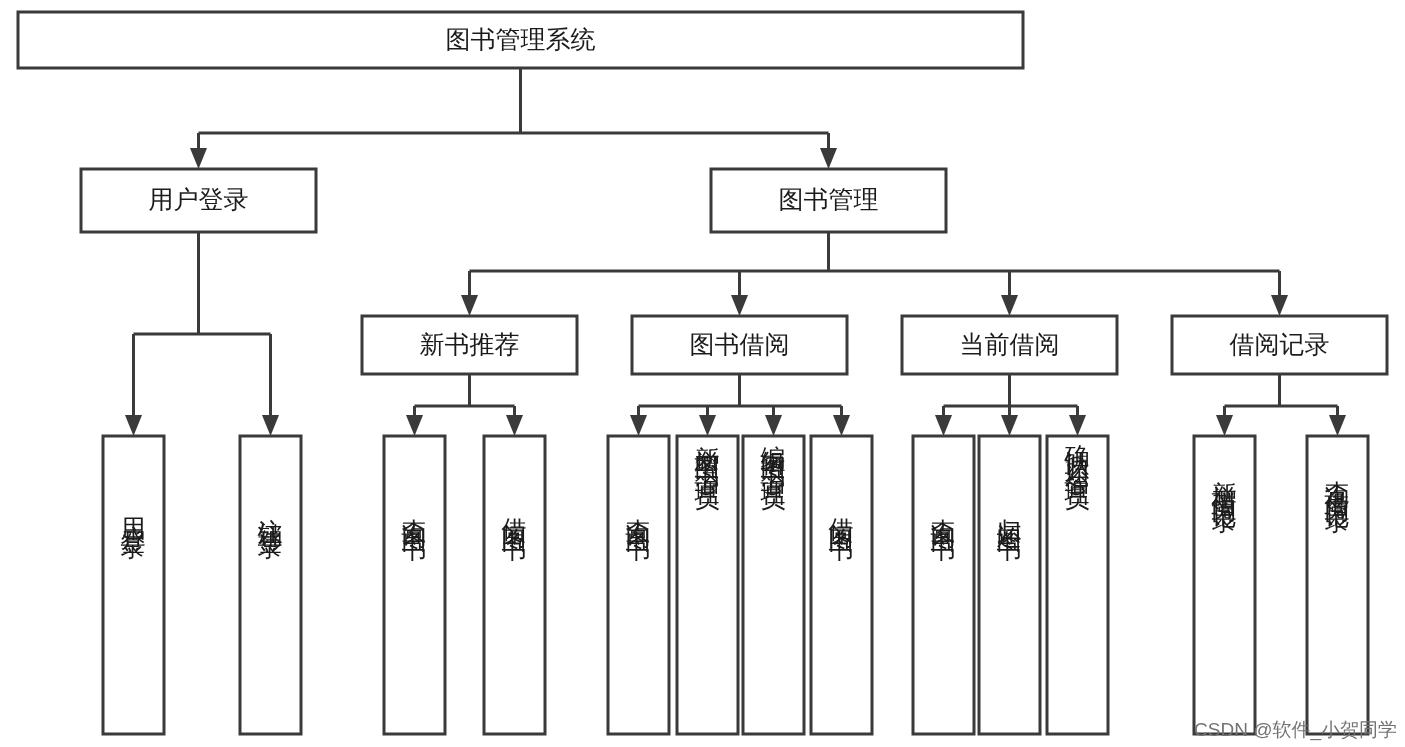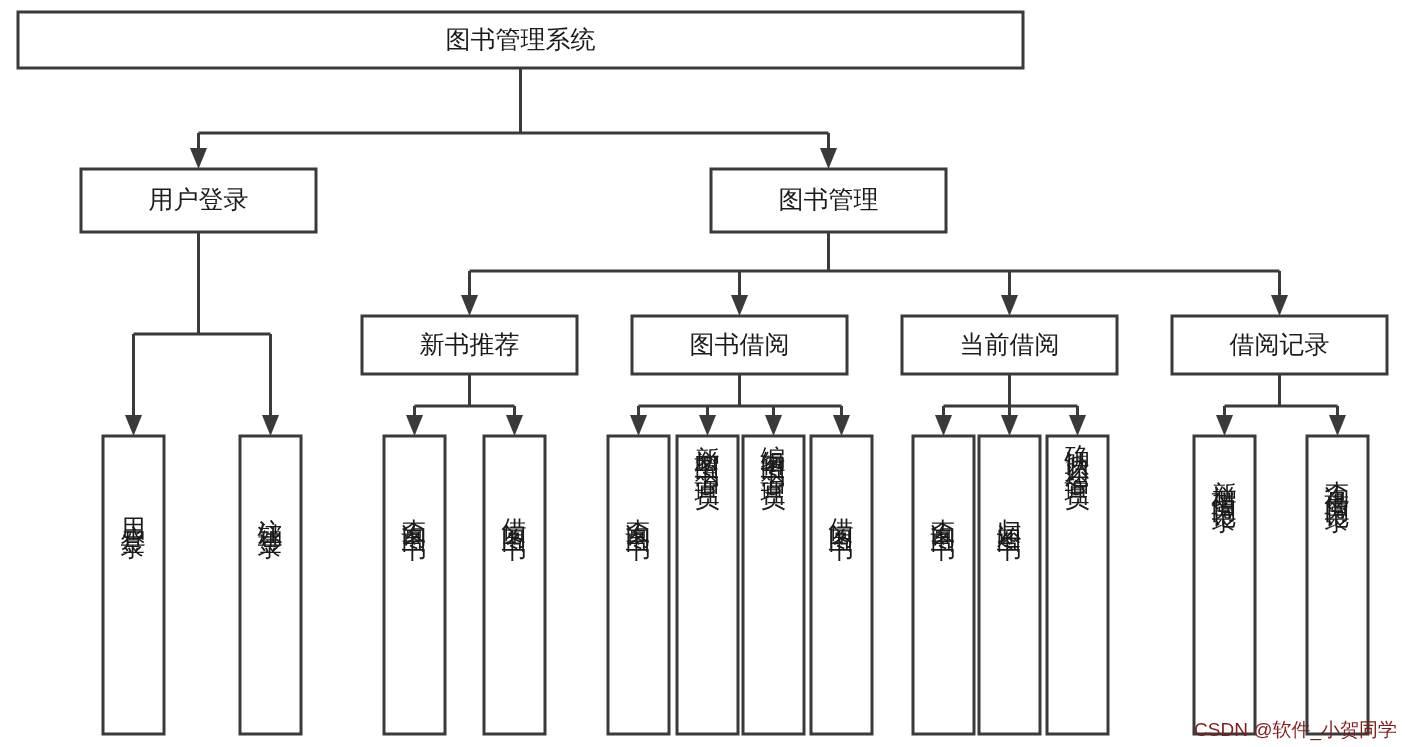--- a/index.html
+++ b/index.html
@@ -56,21 +56,21 @@
     glyph-orientation-vertical: 0deg;
     text-anchor: middle;
     letter-spacing: 6px;
   }
   .watermark {
     position: absolute;
     right: 8px;
     bottom: 4px;
     font-family: "Liberation Sans", "DejaVu Sans", sans-serif;
     font-size: 19px;
-    color: #7f1d1d;
+    color: #737373;
     white-space: nowrap;
     user-select: none;
   }
 </style>
 </head>
 <body>
 
 <div id="diagram-root">
 
   <svg id="diagram-svg" viewBox="0 0 1405 747" xmlns="http://www.w3.org/2000/svg">

